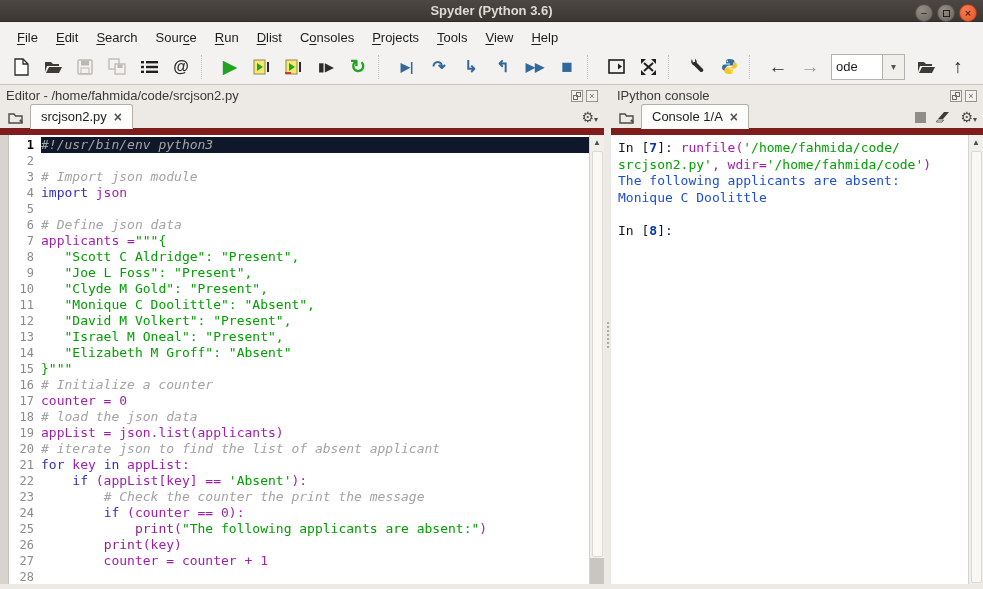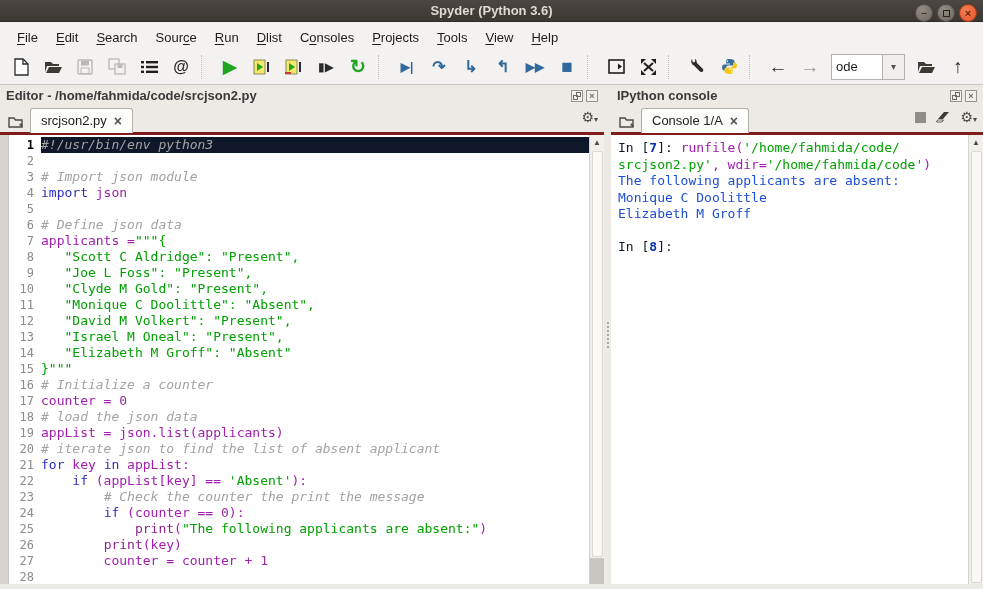--- a/index.html
+++ b/index.html
@@ -40,28 +40,28 @@
                  align-items:center; justify-content:center; font-size:10px; color:#555; }
 
   
   .main { display:flex; height:499px; }
   .pane { display:flex; flex-direction:column; }
   .pane.editor { width:604px; }
   .pane.console { flex:1; }
   .splitter { width:7px; display:flex; align-items:center; justify-content:center; }
   .splitter .grip { height:26px; border-left:2px dotted #ada9a4; }
 
-  .pane-header { height:21px; display:flex; align-items:center; padding:0 6px; font-size:13px; color:#3a3a3a;font-weight:bold; }
+  .pane-header { height:21px; display:flex; align-items:center; padding:0 6px; font-size:13px; color:#3a3a3a; }
   .pane-header .ph-title { flex:1; }
   .mini { width:12px; height:12px; border:1px solid #97938d; color:#6e6a64; font-size:9px; line-height:10px;
           text-align:center; margin-left:3px; background:#f2f0ed; position:relative; }
   .mini .inner-sq { position:absolute; right:1px; top:1px; width:5px; height:5px; border:1px solid #6e6a64; background:#f2f0ed; }
   .mini .inner-sq2 { position:absolute; left:1px; bottom:1px; width:5px; height:5px; border:1px solid #6e6a64; }
 
-  .tab-bar { height:29px; display:flex; align-items:flex-end; padding:0 4px; border-bottom:3px solid #7f1d1d; position:relative; }
+  .tab-bar { height:29px; display:flex; align-items:flex-end; padding:0 4px; border-bottom:7px solid #7f1d1d; position:relative; }
   .browse-btn { width:24px; height:22px; display:flex; align-items:center; justify-content:center; margin-right:2px; }
   .tab { height:25px; background:#fdfdfc; border:1px solid #b3afa9; border-bottom:1px solid #fdfdfc;
          border-radius:3px 3px 0 0; display:flex; align-items:center; padding:0 10px; gap:7px;
          margin-bottom:-1px; font-size:13px; color:#222; }
   .tab .x { font-weight:bold; color:#56524c; font-size:14px; }
   .tab-actions { position:absolute; right:6px; top:4px; display:flex; align-items:center; gap:9px; }
   .gear { font-size:14px; color:#4d4944; line-height:1; }
   .gear small { font-size:8px; color:#4d4944; }
   .int-sq { width:11px; height:11px; background:#908c87; }
 
@@ -345,21 +345,20 @@
           </span>
           <span class="gear"><span>⚙</span><small>▾</small></span>
         </span>
       </div>
       <div class="console-body">
         <div class="console-text">
             <div class="code-row"><span class="code-text"><span class="c-prompt">In [</span><span class="c-pnum">7</span><span class="c-prompt">]: </span><span class="c-pl">runfile(</span><span class="c-str">'/home/fahmida/code/</span></span></div>
             <div class="code-row"><span class="code-text"><span class="c-str">srcjson2.py'</span><span class="c-pl">, wdir=</span><span class="c-str">'/home/fahmida/code'</span><span class="c-pl">)</span></span></div>
             <div class="code-row"><span class="code-text"><span class="c-out">The following applicants are absent:</span></span></div>
             <div class="code-row"><span class="code-text"><span class="c-out">Monique C Doolittle</span></span></div>
-            <div class="code-row"><span class="code-text"><span class="c-out">Elizabeth M Groff</span></span></div>
             <div class="code-row"><span class="code-text"></span></div>
             <div class="code-row"><span class="code-text"><span class="c-prompt">In [</span><span class="c-pnum">8</span><span class="c-prompt">]: </span></span></div>
           </div>
         <div class="vscroll">
           <div class="arr">▲</div>
           <div class="thumb"></div>
         </div>
       </div>
     </div>
 

